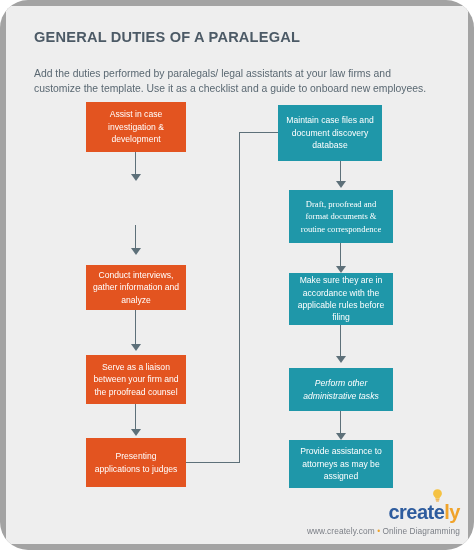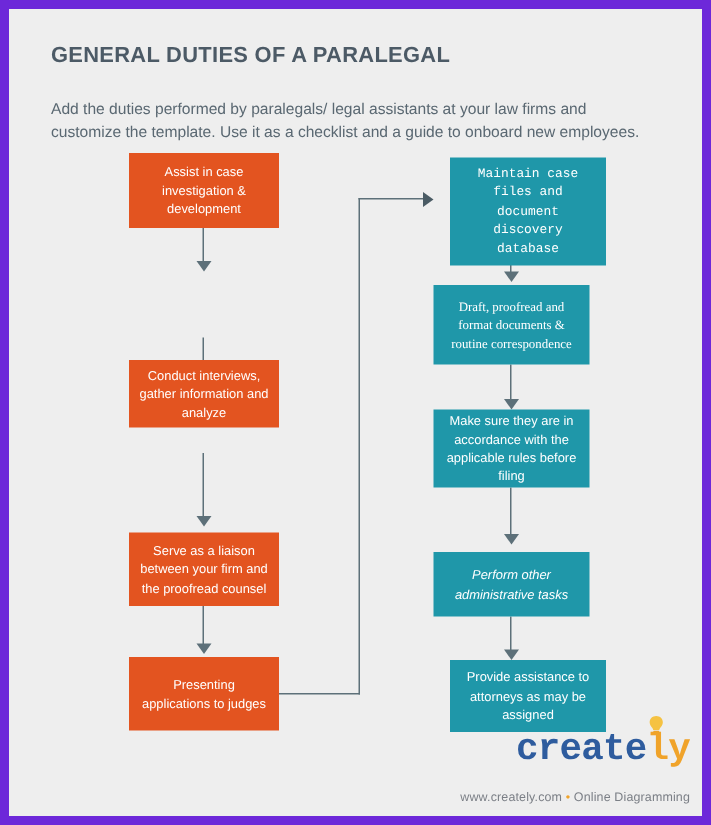--- a/index.html
+++ b/index.html
@@ -4,23 +4,24 @@
 <style>
   html, body {
     margin: 0;
     padding: 0;
     background: #ffffff;
   }
   #page {
     position: relative;
     width: 474px;
     height: 550px;
-    background: #6d28d9;
+    background: #a3a3a3;
     overflow: hidden;
     font-family: "Liberation Sans", sans-serif;
+    border-radius: 28px;
   }
   #canvas {
     position: absolute;
     left: 6px;
     top: 6px;
     width: 462px;
     height: 538px;
     background: #eeeeee;
   }
   
@@ -89,37 +90,37 @@
     right: 8px;
     bottom: 8px;
     text-align: right;
   }
   #logo-wrap {
     position: relative;
     display: inline-block;
     height: 26px;
   }
   #logo-text {
-    font-size: 25px;
+    font-size: 20px;
     font-weight: bold;
     letter-spacing: -0.5px;
     line-height: 26px;
-    font-family: Liberation Mono, monospace;
+    font-family: Liberation Sans, sans-serif;
   }
   #logo-text .blue { color: #2e5c9e; }
   #logo-text .orange { color: #f0a32a; }
   #bulb {
     position: absolute;
     right: 17px;
     top: -10px;
     width: 11px;
     height: 13px;
   }
   #footer-tag {
-    margin-top: 13px;
+    margin-top: 1px;
     font-size: 8.3px;
     color: #7b7f86;
     letter-spacing: 0.1px;
   }
   #footer-tag .dot { color: #f0a32a; }
 </style>
 </head>
 <body>
 
 <div id="page">
@@ -157,49 +158,49 @@
     <div class="arrow-down" style="left:329.7px; top:350px;"></div>
 
     <div class="conn v" style="left:334px; top:405px; height:24px;"></div>
     <div class="arrow-down" style="left:329.7px; top:427px;"></div>
 
     <div class="node orange" style="left:80px; top:96px; width:100px; height:50px;">
       <span>Assist in case investigation &amp; development</span>
     </div>
 
 
-    <div class="node orange" style="left:80px; top:234px; width:100px; height:45px;">
+    <div class="node orange" style="left:80px; top:259px; width:100px; height:45px;">
       <span>Conduct interviews, gather information and analyze</span>
     </div>
 
     <div class="node orange" style="left:80px; top:349px; width:100px; height:49px;">
       <span>Serve as a liaison between your firm and the proofread counsel</span>
     </div>
 
     <div class="node orange" style="left:80px; top:432px; width:100px; height:49px;">
       <span>Presenting applications to judges</span>
     </div>
 
-    <div class="node teal" style="left:294px; top:99px; width:104px; height:72px;font-family:Liberation Mono, monospace;">
+    <div class="node teal" style="left:272px; top:99px; width:104px; height:56px;">
       <span>Maintain case files and document discovery database</span>
     </div>
 
     <div class="node teal" style="left:283px; top:184px; width:104px; height:53px;font-family:Liberation Serif, serif;">
       <span>Draft, proofread and format documents &amp; routine correspondence</span>
     </div>
 
     <div class="node teal" style="left:283px; top:267px; width:104px; height:52px;">
       <span>Make sure they are in accordance with the applicable rules before filing</span>
     </div>
 
     <div class="node teal" style="left:283px; top:362px; width:104px; height:43px;font-style:italic;">
       <span>Perform other administrative tasks</span>
     </div>
 
-    <div class="node teal" style="left:294px; top:434px; width:104px; height:48px;">
+    <div class="node teal" style="left:283px; top:434px; width:104px; height:48px;">
       <span>Provide assistance to attorneys as may be assigned</span>
     </div>
 
     <div id="footer">
       <div id="logo-wrap">
         <svg id="bulb" viewBox="0 0 22 26">
           <path d="M11 0.5 C5.8 0.5 2.2 4.2 2.2 8.9 C2.2 12.2 4.2 14.4 5.6 16.2 C6.5 17.4 6.9 18.2 7.0 19.3 L15.0 19.3 C15.1 18.2 15.5 17.4 16.4 16.2 C17.8 14.4 19.8 12.2 19.8 8.9 C19.8 4.2 16.2 0.5 11 0.5 Z" fill="#f5c242"></path>
           <rect x="7.1" y="20.4" width="7.8" height="2.0" rx="0.6" fill="#f0a32a"></rect>
           <rect x="8.1" y="23.2" width="5.8" height="2.0" rx="0.6" fill="#f0a32a"></rect>
         </svg>

